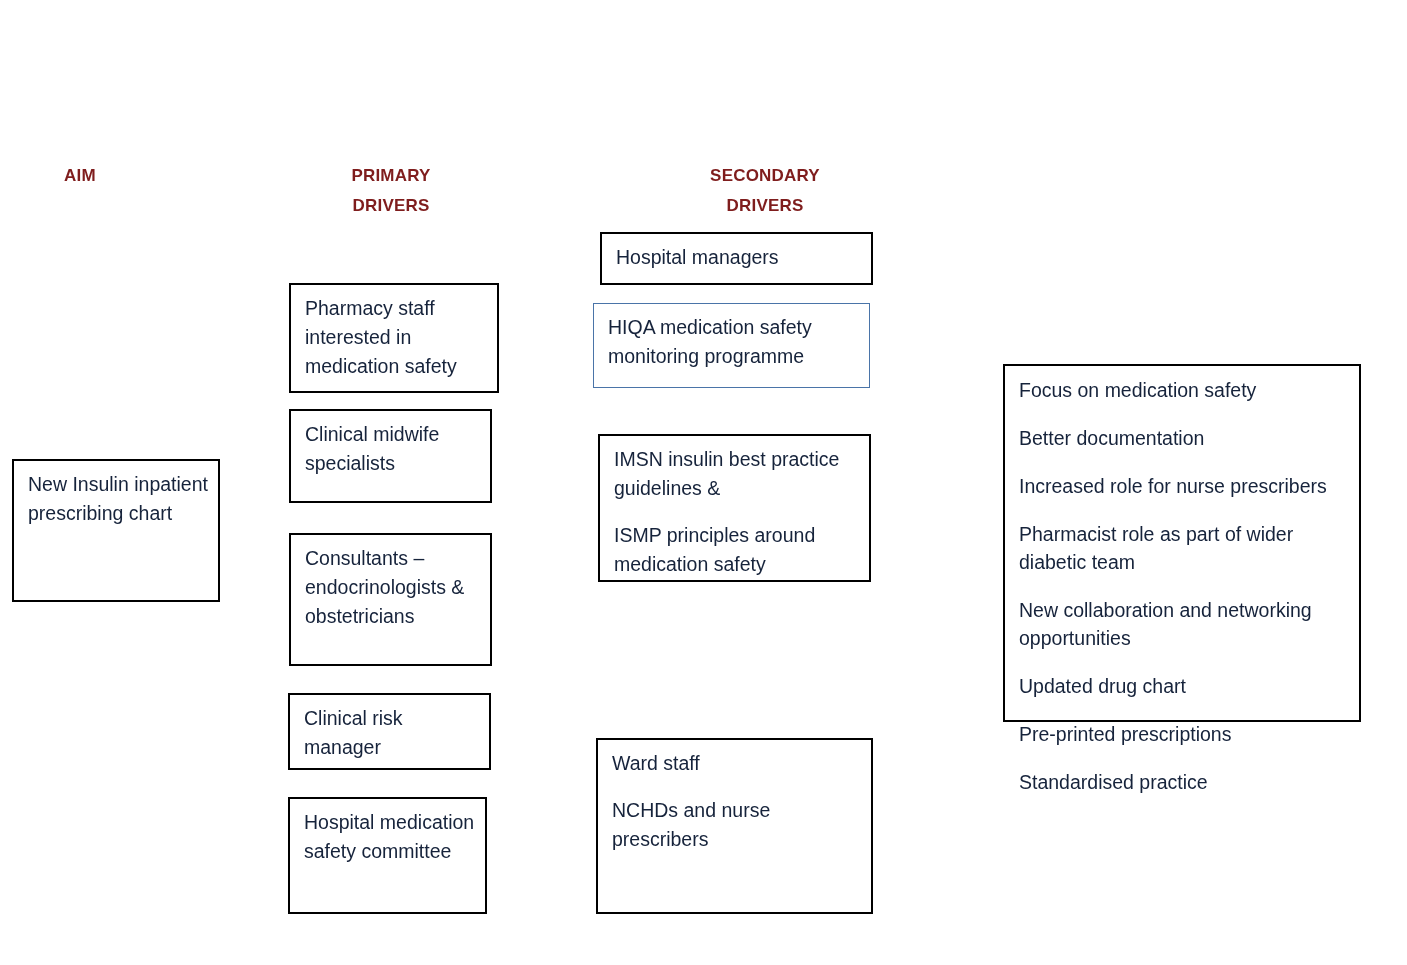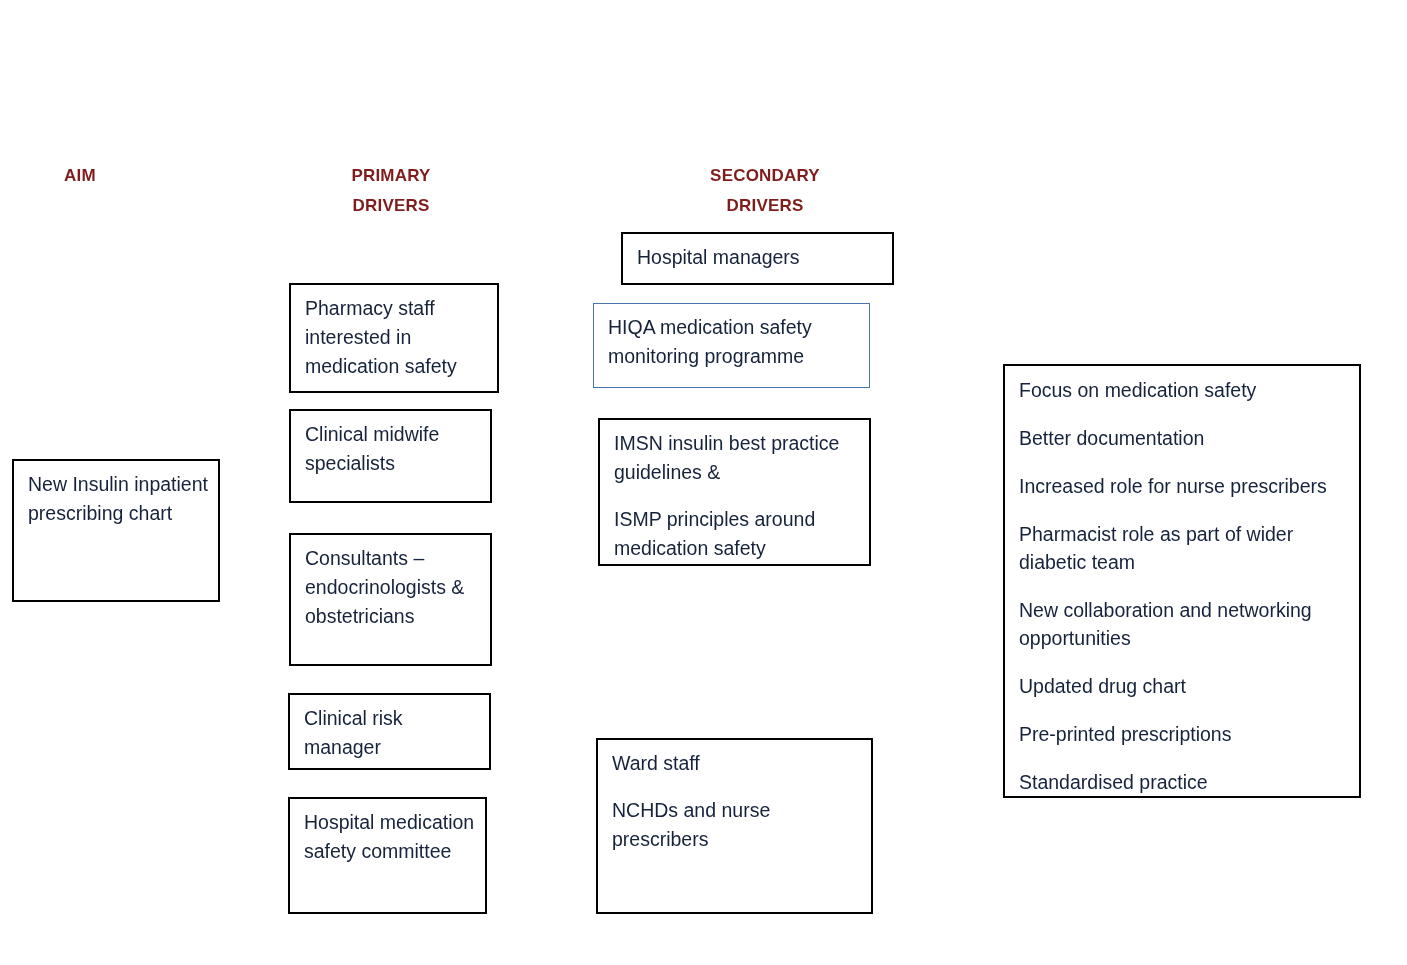--- a/index.html
+++ b/index.html
@@ -99,44 +99,44 @@
   </div>
 
   <div class="node" style="left: 288px; top: 693px; width: 203px; height: 77px;">
     <div class="node-body">Clinical risk manager</div>
   </div>
 
   <div class="node" style="left: 288px; top: 797px; width: 199px; height: 117px;">
     <div class="node-body">Hospital medication safety committee</div>
   </div>
 
-  <div class="node" style="left: 600px; top: 232px; width: 273px; height: 53px; margin-left: 21px;">
+  <div class="node" style="left: 600px; top: 232px; width: 273px; height: 53px;">
     <div class="node-body">Hospital managers</div>
   </div>
 
   <div class="node blue" style="left: 593px; top: 303px; width: 277px; height: 85px;">
     <div class="node-body">HIQA medication safety monitoring programme</div>
   </div>
 
-  <div class="node" style="left: 598px; top: 418px; width: 273px; height: 148px;">
+  <div class="node" style="left: 598px; top: 434px; width: 273px; height: 148px;">
     <div class="node-body">
       <p>IMSN insulin best practice guidelines &amp;</p>
       <p>ISMP principles around medication safety</p>
     </div>
   </div>
 
 
   <div class="node" style="left: 596px; top: 738px; width: 277px; height: 176px;">
     <div class="node-body">
       <p>Ward staff</p>
       <p>NCHDs and nurse prescribers</p>
     </div>
   </div>
 
-  <div class="node" style="left: 1003px; top: 364px; width: 358px; height: 434px;">
+  <div class="node" style="left: 1003px; top: 364px; width: 358px; height: 358px;">
     <div class="list-body">
       <p>Focus on medication safety</p>
       <p>Better documentation</p>
       <p>Increased role for nurse prescribers</p>
       <p>Pharmacist role as part of wider diabetic team</p>
       <p>New collaboration and networking opportunities</p>
       <p>Updated drug chart</p>
       <p>Pre-printed prescriptions</p>
       <p>Standardised practice</p>
     </div>

